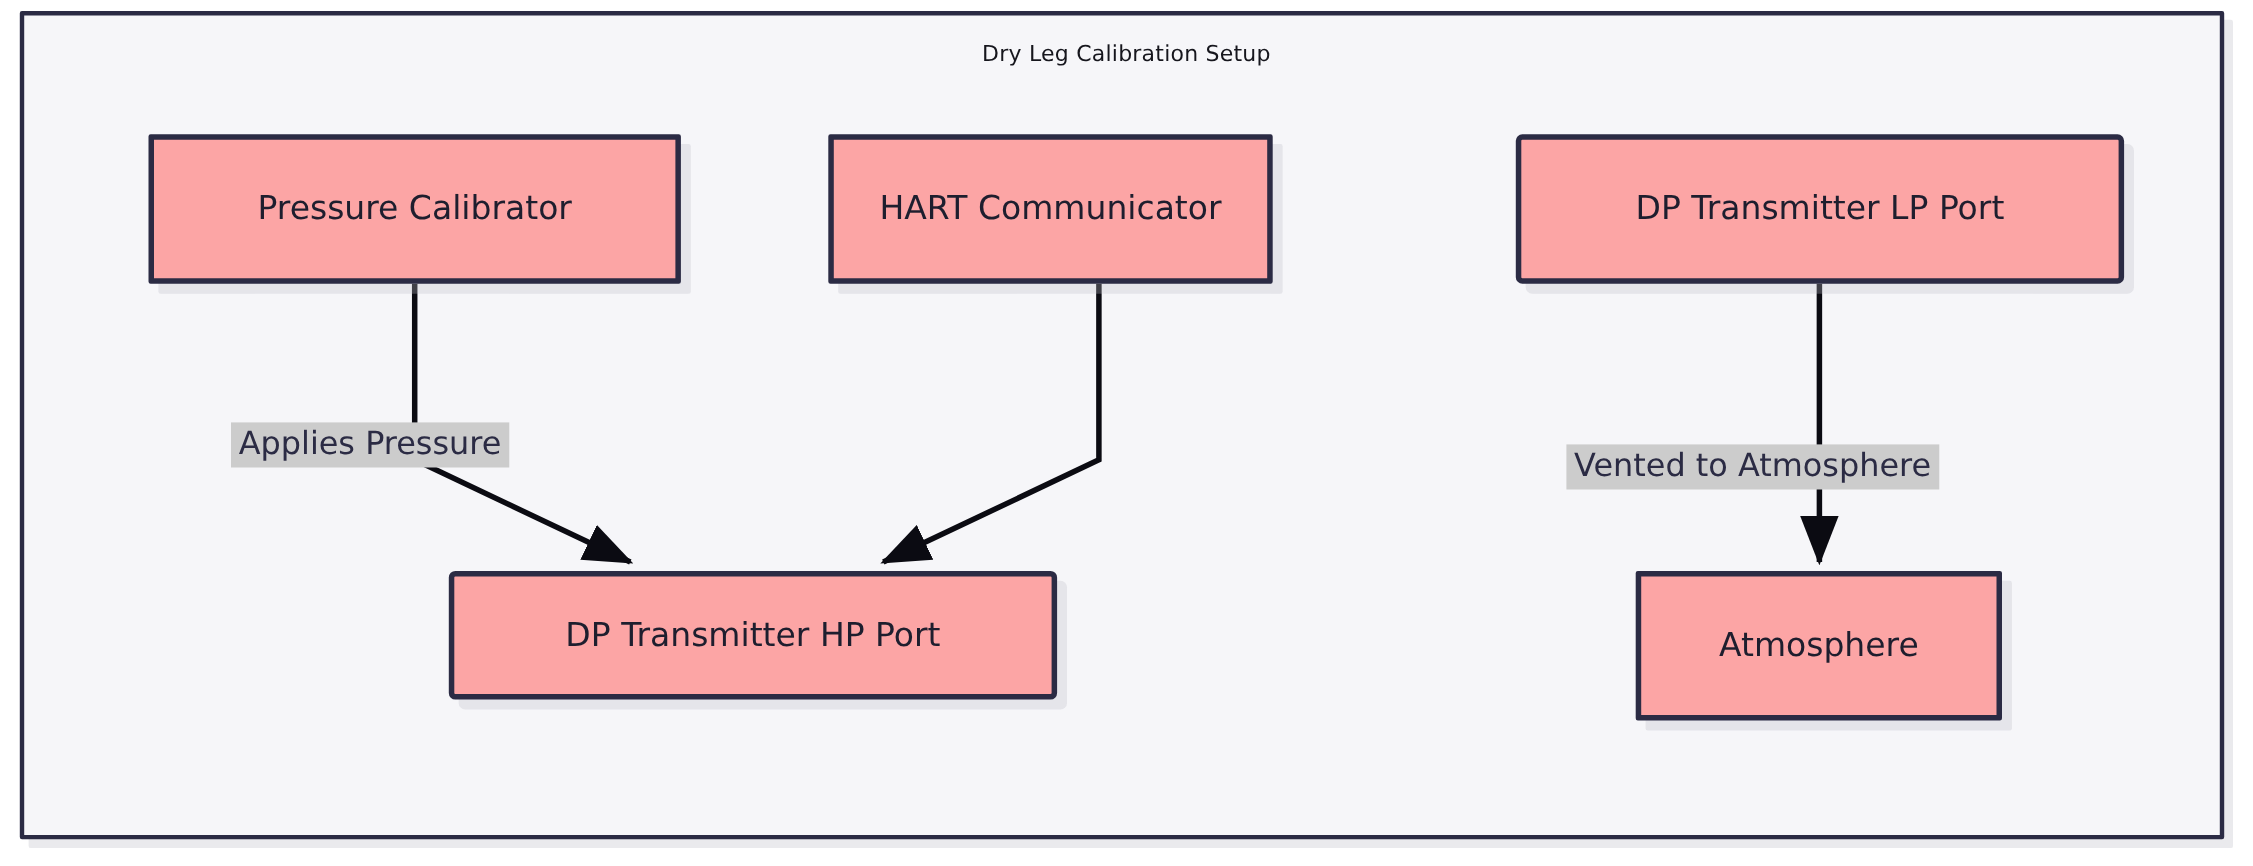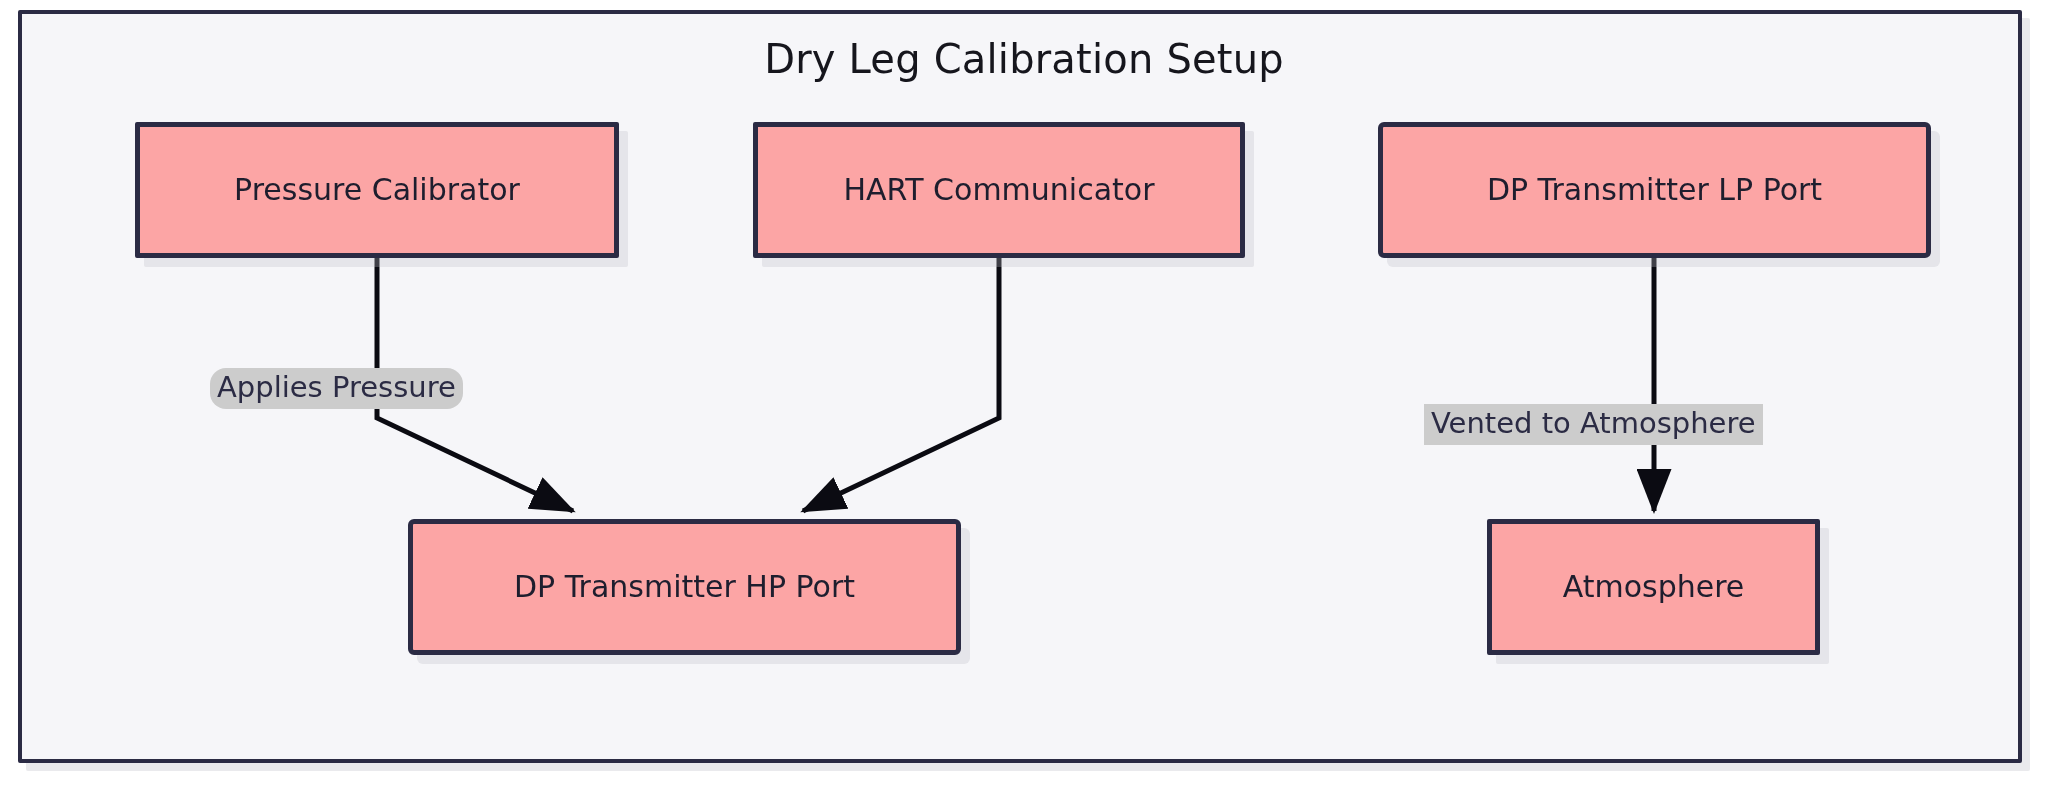--- a/index.html
+++ b/index.html
@@ -35,21 +35,21 @@
     box-sizing: border-box;
     box-shadow: 8px 8px 0 0 rgba(180,180,190,0.28);
   }
 
   .subgraph-title {
     position: absolute;
     left: 0;
     top: 22px;
     width: 2004px;
     text-align: center;
-    font-size: 40px;
+    font-size: 20px;
     color: #16161d;
     font-family: "DejaVu Sans", sans-serif;
     letter-spacing: 0.2px;
     white-space: nowrap;
   }
 
   
   #edge-layer {
     position: absolute;
     left: 0;
@@ -78,39 +78,39 @@
   .node.round  { border-radius: 6px; }
 
   .node-label {
     display: block;
     padding: 0 18px;
     line-height: 1;
   }
 
   
   #node-pressure-calibrator { left: 135px;  top: 122px; width: 484px; height: 136px; }
-  #node-hart-communicator   { left: 753px;  top: 122px; width: 492px; height: 136px; }
+  #node-hart-communicator   { left: 753px;  top: 122px; width: 404px; height: 136px; }
   #node-lp-port             { left: 1378px; top: 122px; width: 553px; height: 136px; }
-  #node-hp-port             { left: 408px;  top: 519px; width: 553px; height: 136px; }
+  #node-hp-port             { left: 408px;  top: 519px; width: 553px; height: 117px; }
   #node-atmosphere          { left: 1487px; top: 519px; width: 333px; height: 136px; }
 
   
   .edge-label {
     position: absolute;
     background: #cccccc;
     color: #2b2b44;
     font-size: 29px;
     font-family: "DejaVu Sans", sans-serif;
     white-space: nowrap;
     padding: 5px 7px 7px 7px;
     line-height: 1;
     box-sizing: border-box;
     text-align: center;
   }
-  #edge-label-applies-pressure   { left: 210px;  top: 368px; border-radius: 16px; }
+  #edge-label-applies-pressure   { left: 210px;  top: 384px; }
   #edge-label-communicates-with  { left: 800px;  top: 368px; }
   #edge-label-vented-atmosphere  { left: 1424px; top: 368px; margin-top: 36px; }
 </style>
 </head>
 <body>
 
 <div id="diagram-root">
 
   <div class="subgraph-frame">
     <div class="subgraph-title">Dry Leg Calibration Setup</div>

